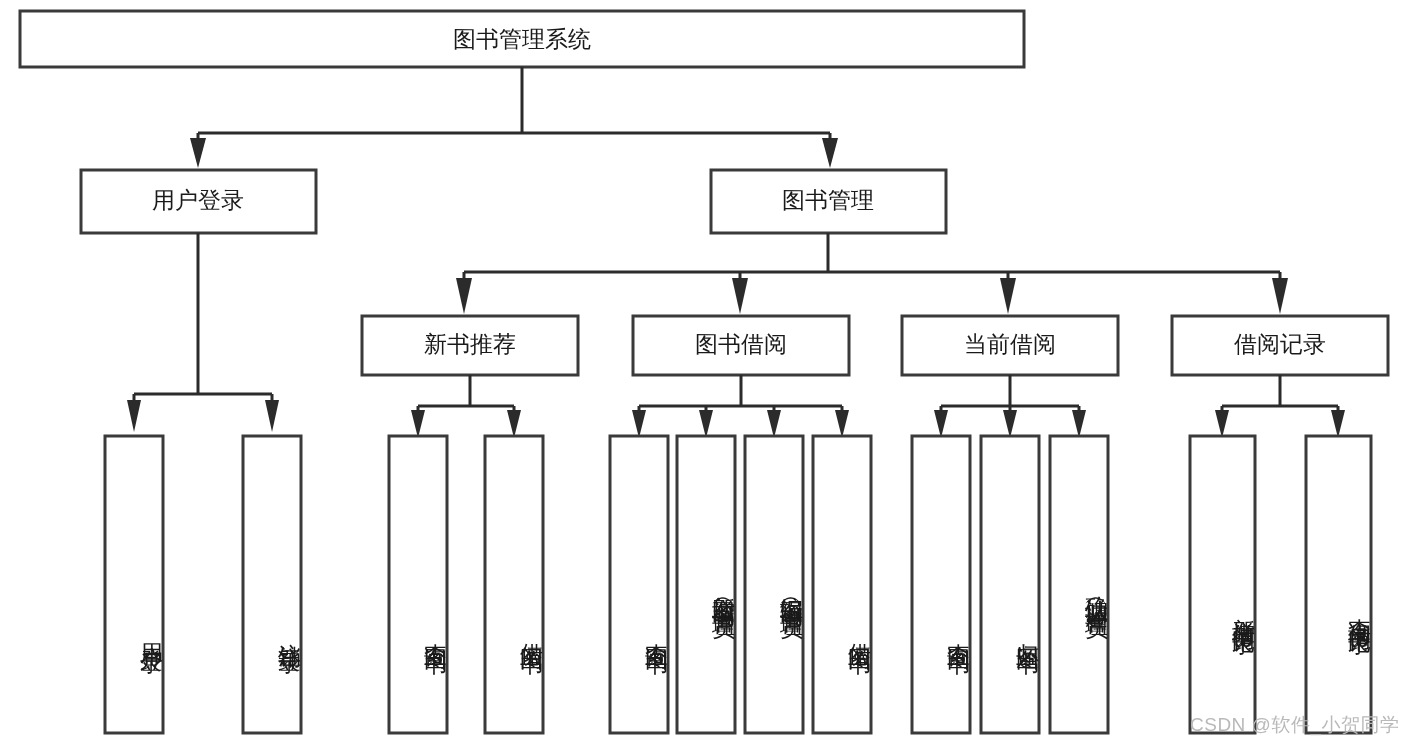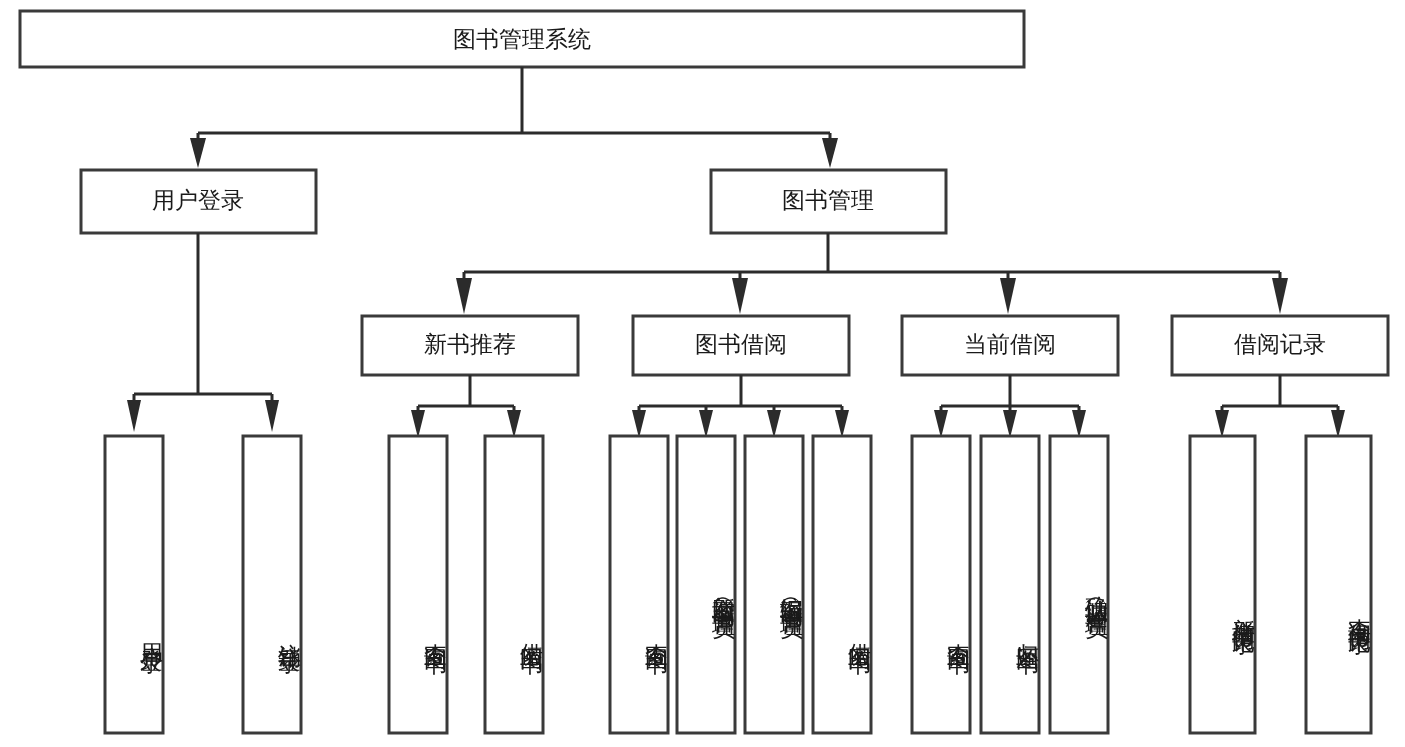--- a/index.html
+++ b/index.html
@@ -205,14 +205,15 @@
   <div class="node-label-v" style="left:745px; top:436px; width:58px; height:297px; padding-top:14px; box-sizing:border-box;">编辑图书（管理员）</div>
   <div class="node-label-v" style="left:813px; top:436px; width:58px; height:297px; padding-top:92px; box-sizing:border-box;">借阅图书</div>
 
   <div class="node-label-v" style="left:912px; top:436px; width:58px; height:297px; padding-top:92px; box-sizing:border-box;">查询图书</div>
   <div class="node-label-v" style="left:981px; top:436px; width:58px; height:297px; padding-top:92px; box-sizing:border-box;">归还图书</div>
   <div class="node-label-v" style="left:1050px; top:436px; width:58px; height:297px; padding-top:14px; box-sizing:border-box;">确认归还（管理员）</div>
 
   <div class="node-label-v" style="left:1190px; top:436px; width:65px; height:297px; padding-top:48px; box-sizing:border-box;">新增借阅记录</div>
   <div class="node-label-v" style="left:1306px; top:436px; width:65px; height:297px; padding-top:48px; box-sizing:border-box;">查询借阅记录</div>
 
+  <div class="watermark" style="left:1190px; top:712px;">CSDN @软件_小贺同学</div>
 
 </div>
 
 </body></html>

